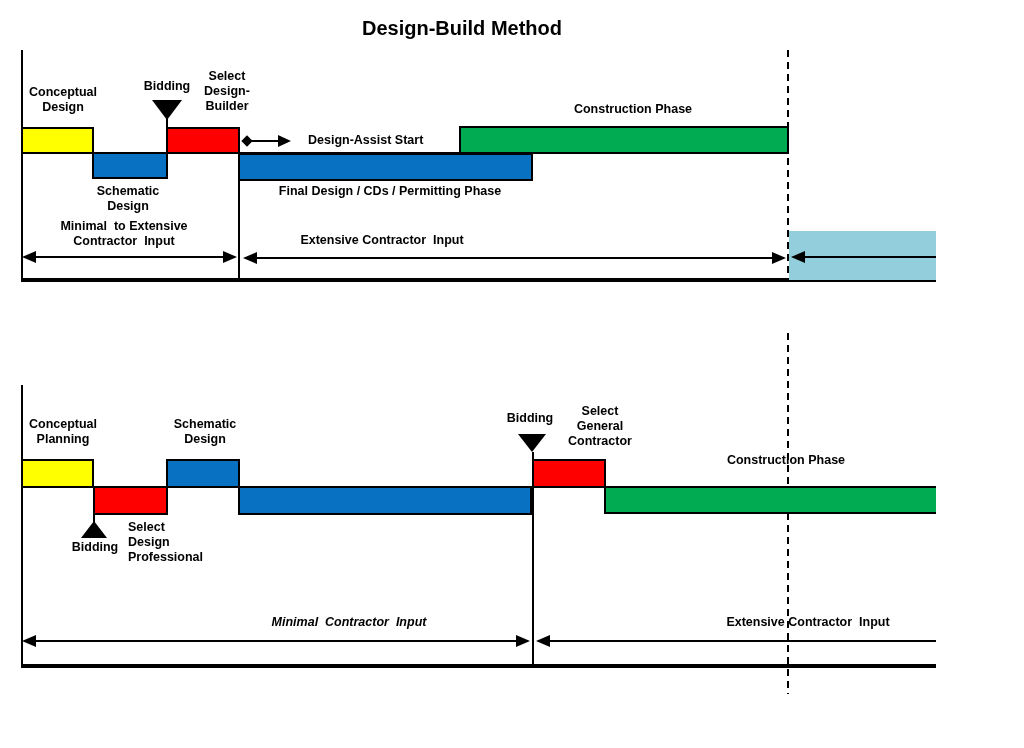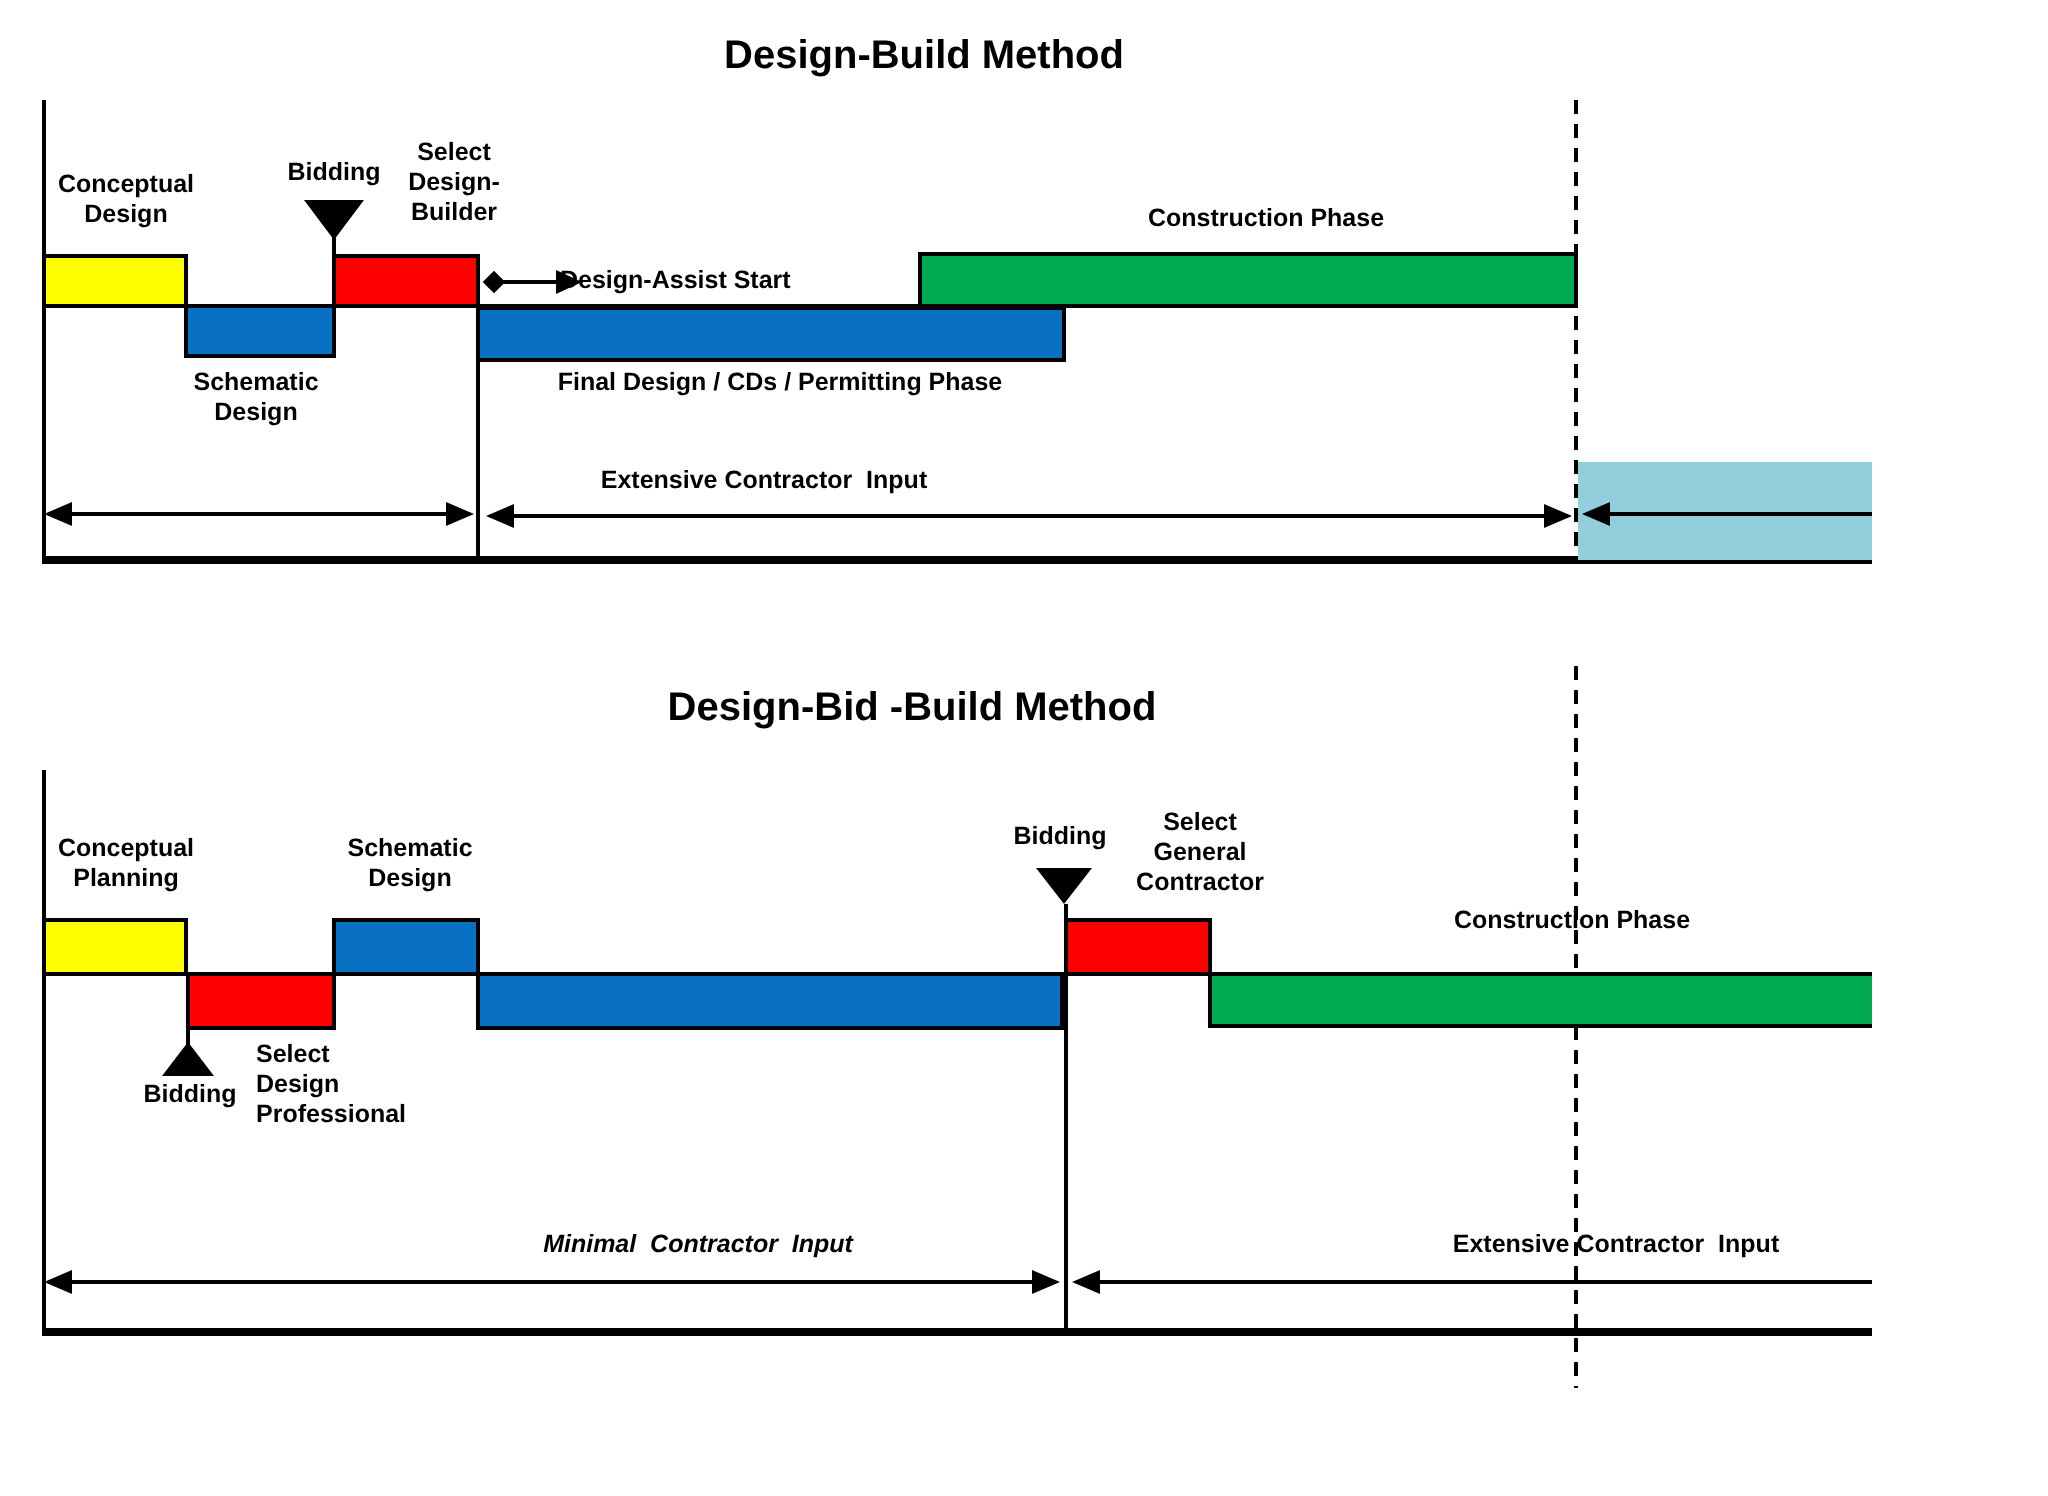--- a/index.html
+++ b/index.html
@@ -78,40 +78,41 @@
   <div class="lbl" style="left:128px;top:184px;">Schematic
 Design</div>
   <div class="lbl" style="left:376px;top:184px;padding-left:28px;">Final Design / CDs / Permitting Phase</div>
   <div class="lbl" style="left:633px;top:102px;">Construction Phase</div>
 
   <div class="da-arrow" style="left:243px;top:134px;width:48px;">
     <div class="diamond"></div>
     <div class="shaft"></div>
     <div class="head"></div>
   </div>
-  <div class="lbl-left" style="left:280px;top:133px;">Design-Assist Start</div>
+  <div class="lbl-left" style="left:308px;top:133px;">Design-Assist Start</div>
 
+  <div class="lbl" style="left:124px;top:219px;">Minimal  to Extensive
+Contractor  Input</div>
   <div class="span-arrow" style="left:22px;top:251px;width:215px;">
     <div class="shaft"></div>
       <div class="ah ah-l"></div>
       <div class="ah ah-r"></div>
   </div>
   <div class="lbl" style="left:382px;top:233px;">Extensive Contractor  Input</div>
   <div class="span-arrow" style="left:243px;top:252px;width:543px;">
     <div class="shaft"></div>
       <div class="ah ah-l"></div>
       <div class="ah ah-r"></div>
   </div>
   <div class="span-arrow" style="left:791px;top:251px;width:186px;">
     <div class="shaft"></div>
       <div class="ah ah-l"></div>
       <div class="ah ah-r"></div>
   </div>
 
-  <div class="title" style="left:456px;top:343px;">Design-Bid -Build Method</div>
 
   <div class="vline" style="left:21px;top:385px;height:281px;"></div>
   <div class="vline" style="left:977px;top:385px;height:281px;"></div>
   <div class="hline thick" style="left:21px;top:664px;width:959px;"></div>
   <div class="hline" style="left:21px;top:486px;width:957px;"></div>
   <div class="vline" style="left:532px;top:452px;height:214px;"></div>
   <div class="dashedline" style="left:787px;top:333px;height:361px;"></div>
 
   <div class="bar c-yellow" style="left:21px;top:459px;width:73px;height:29px;"></div>
   <div class="bar c-red" style="left:93px;top:486px;width:75px;height:29px;"></div>

